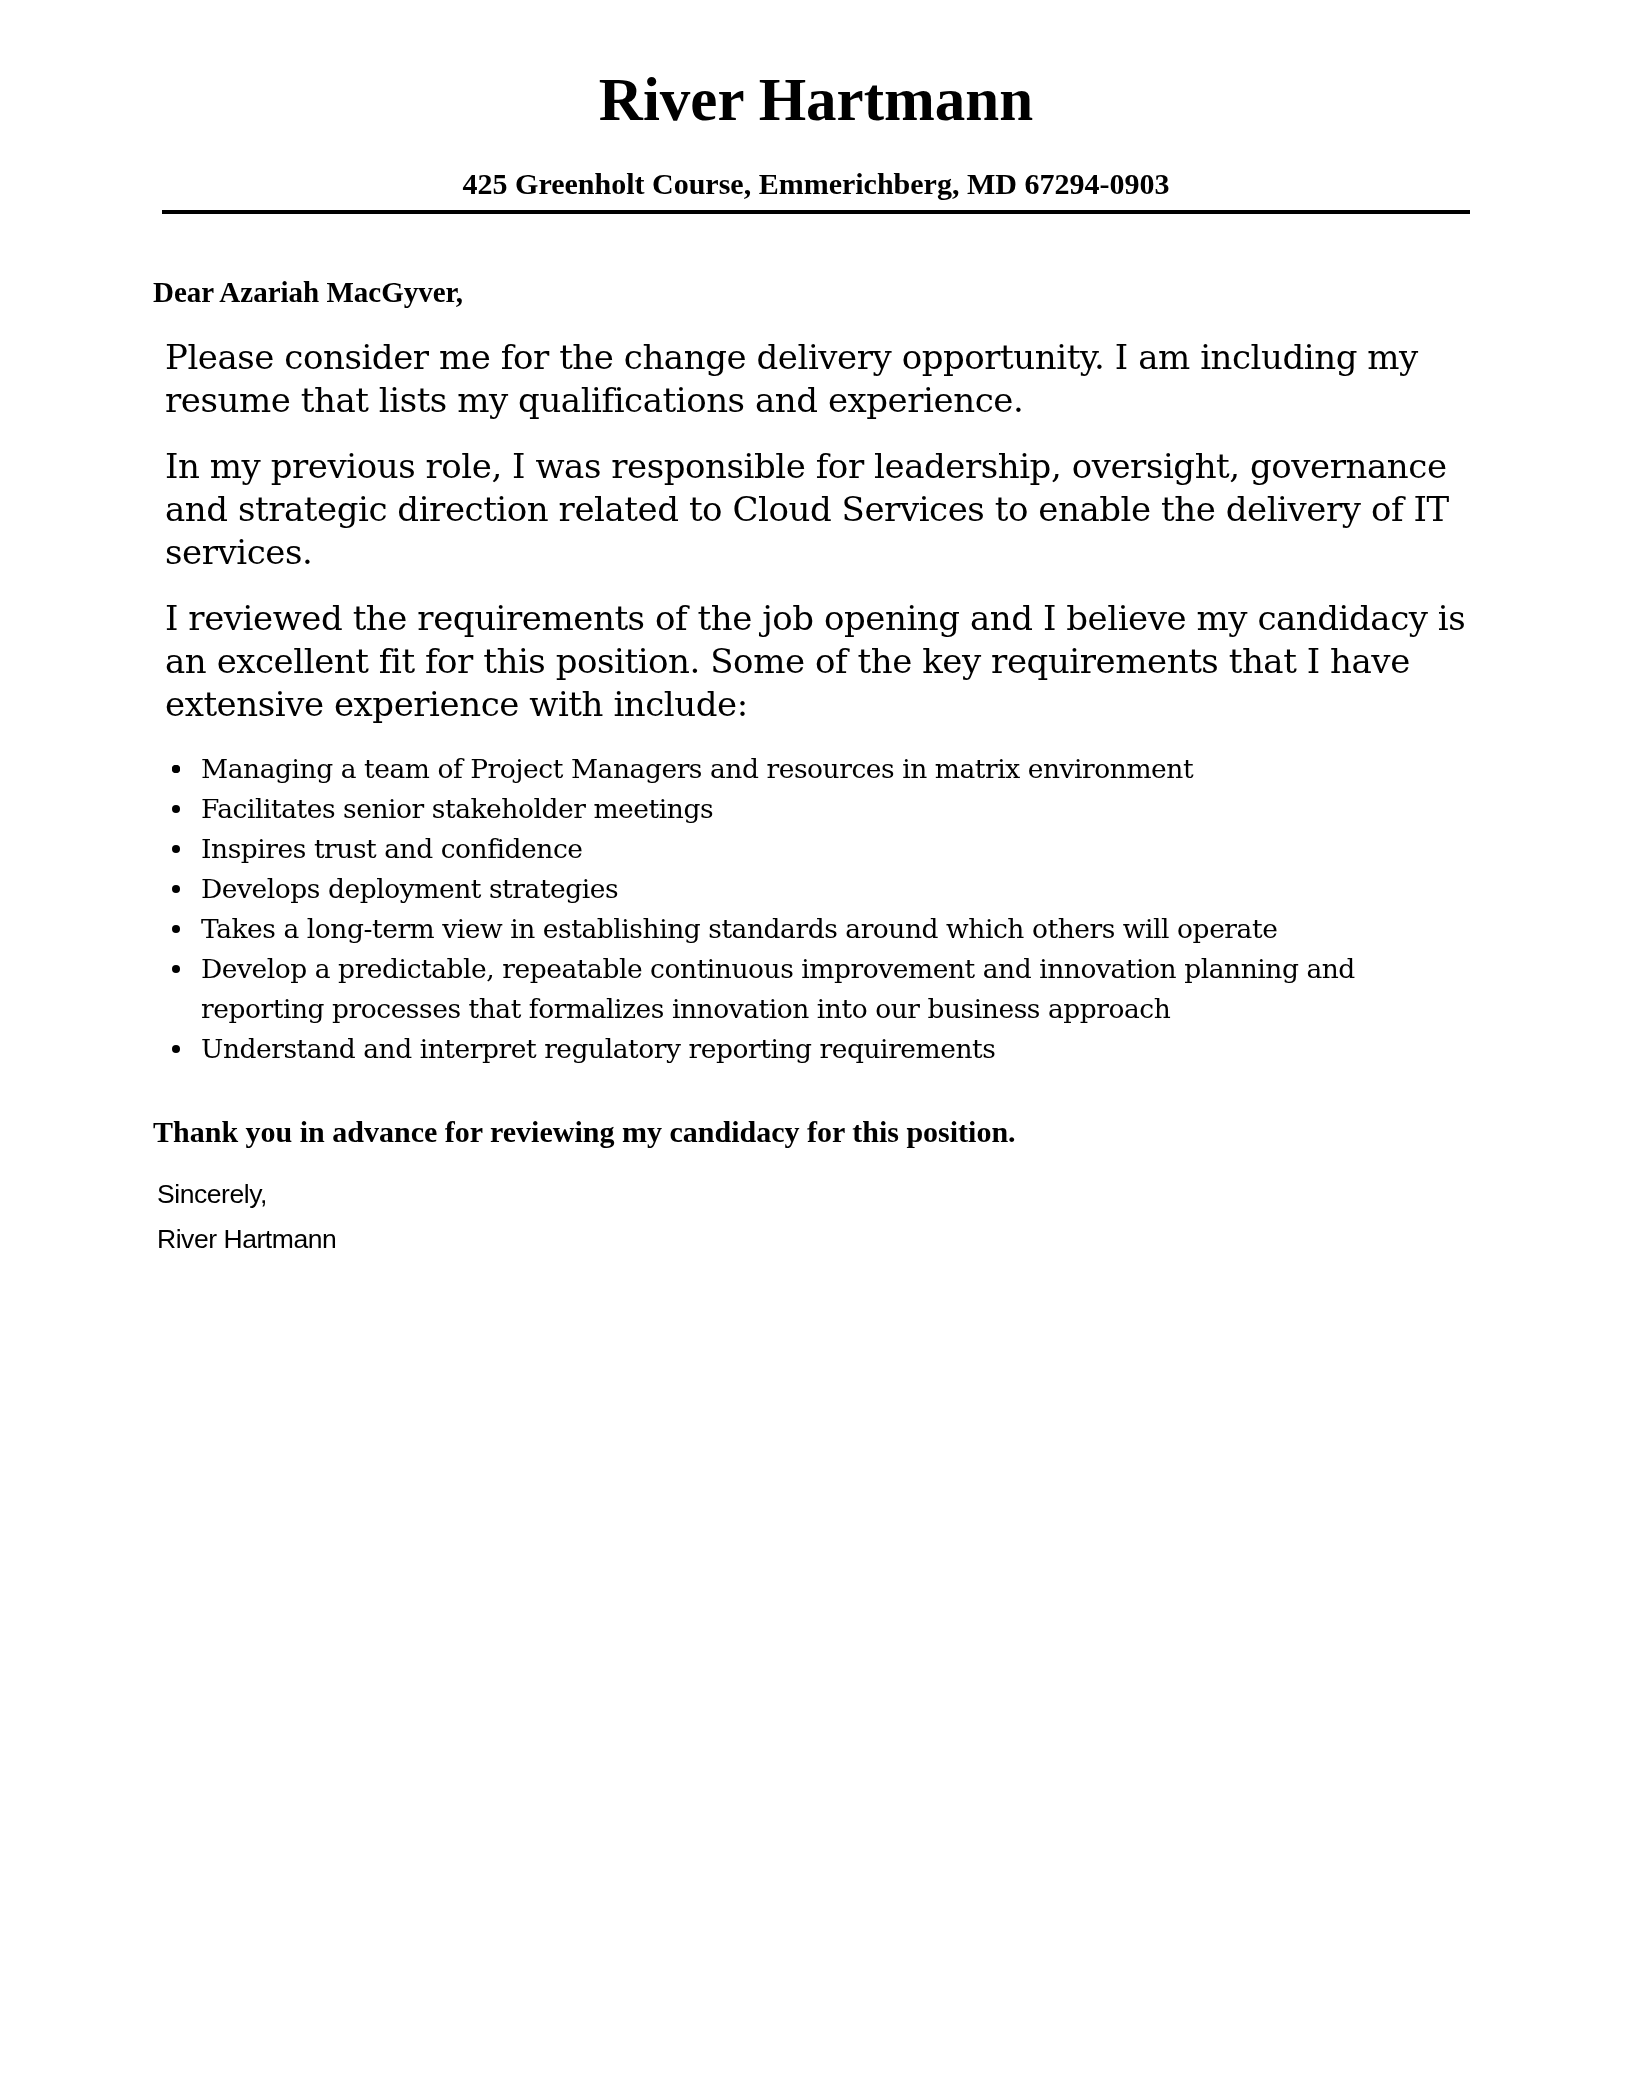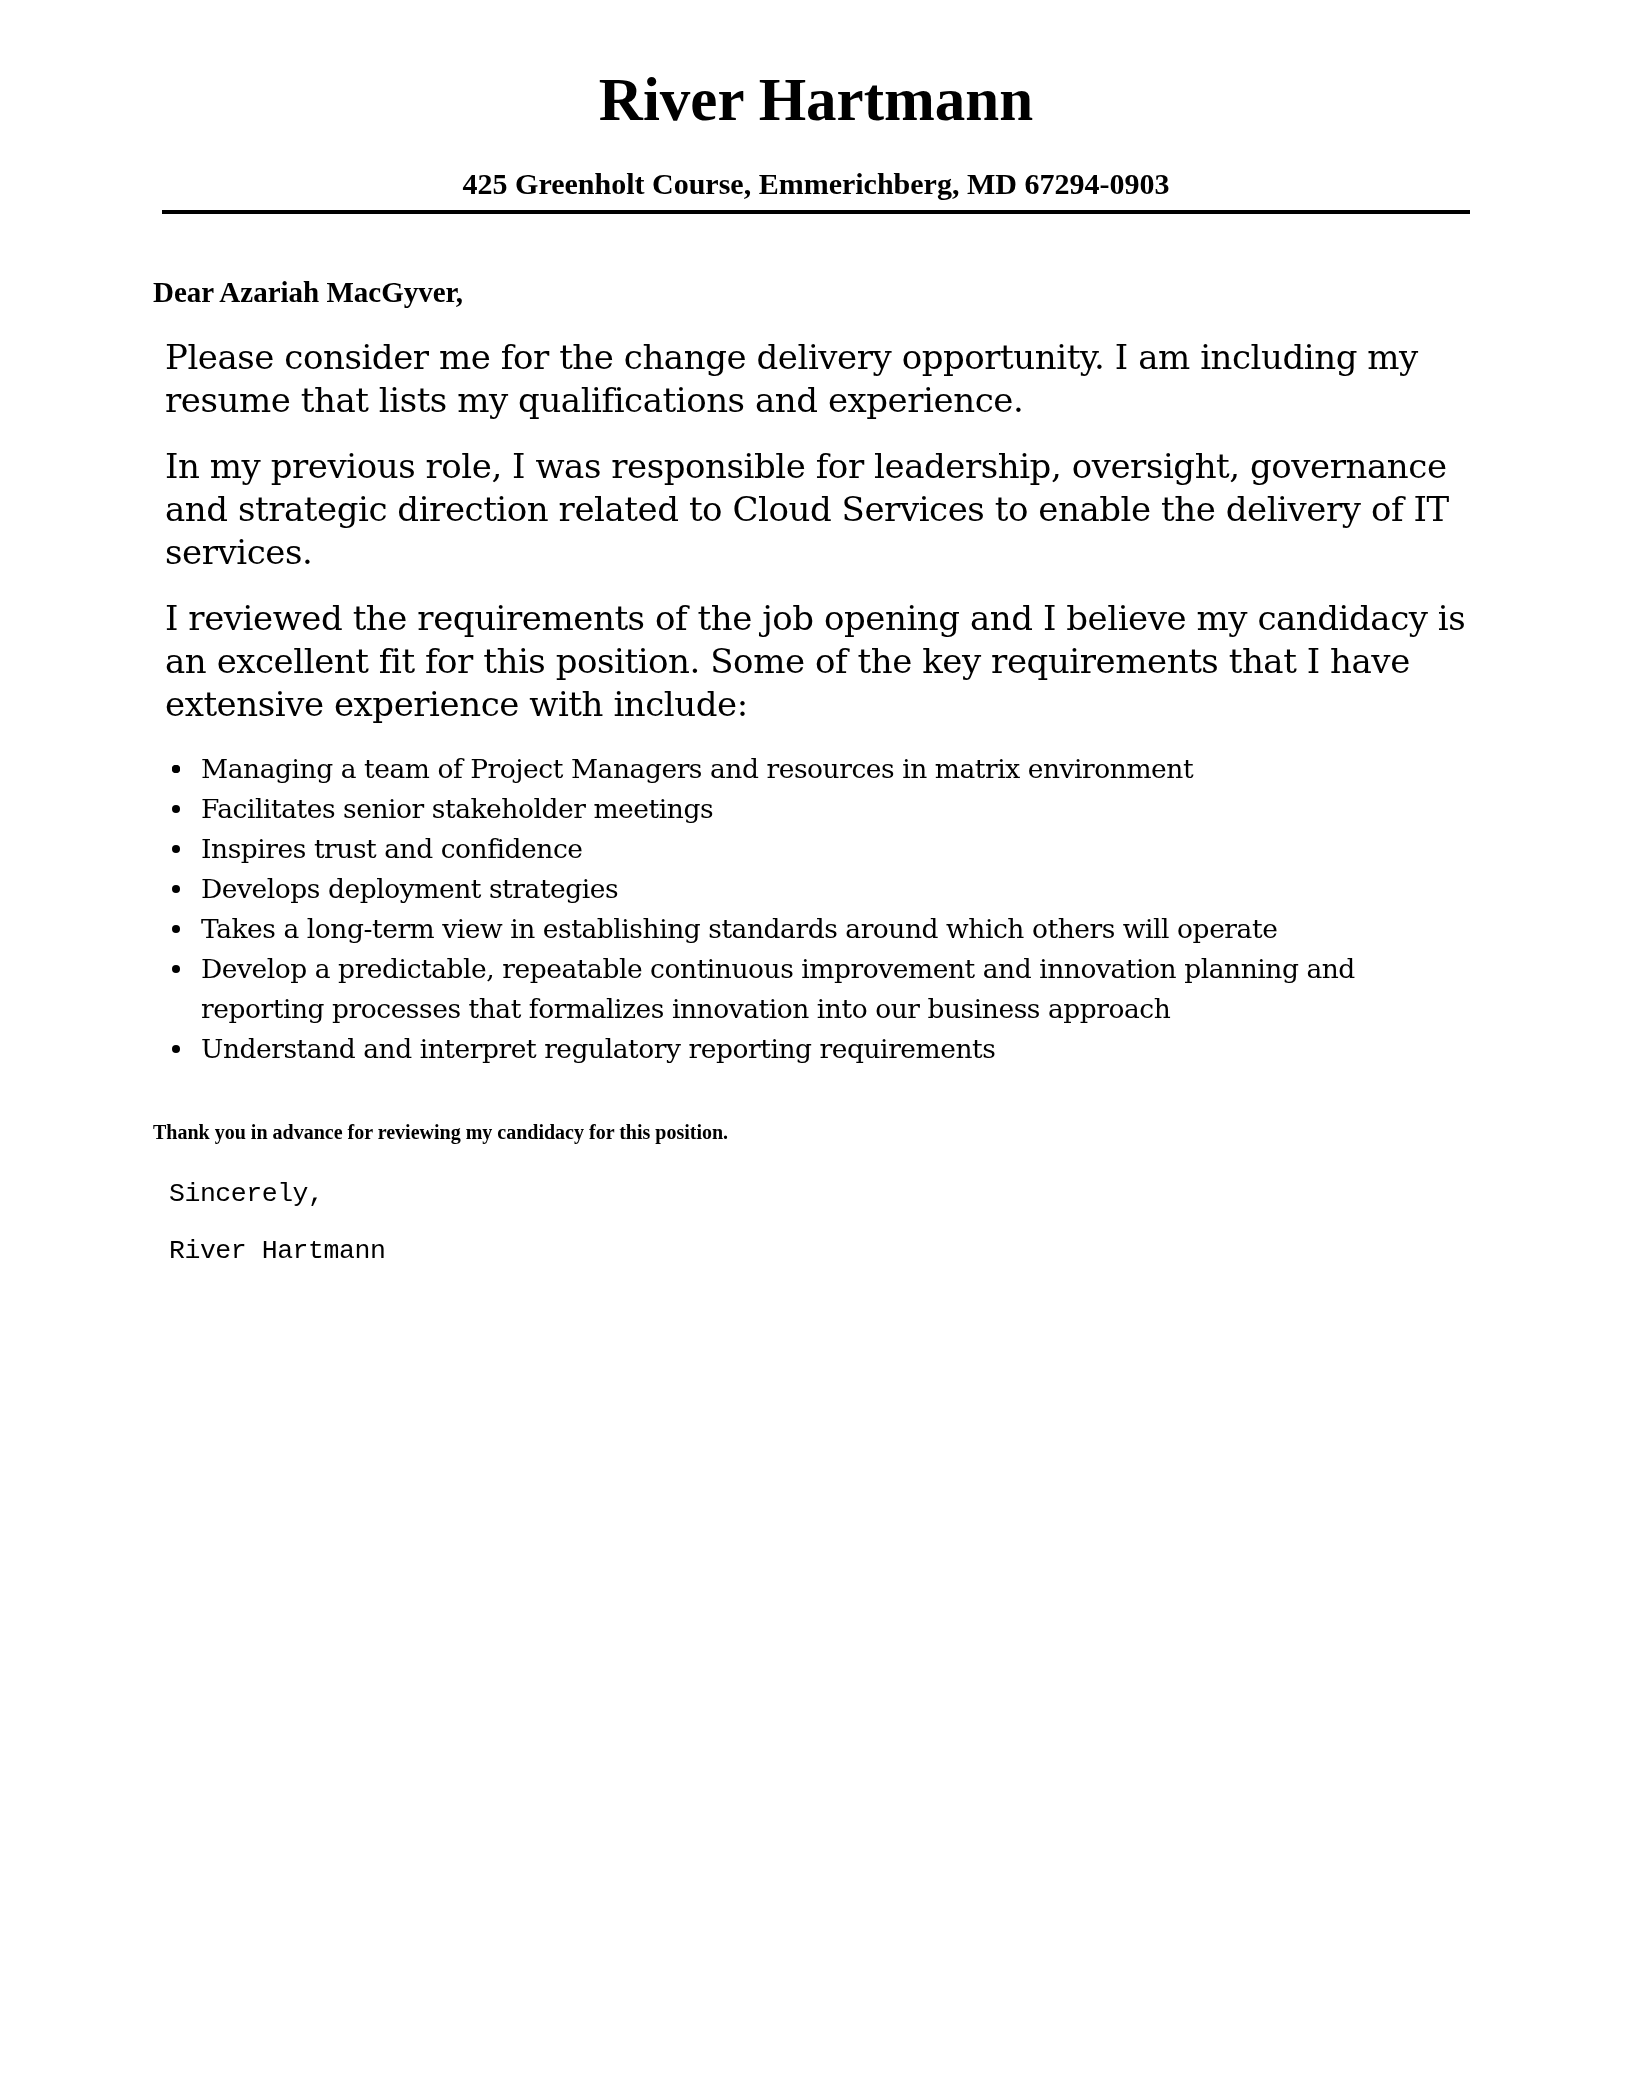--- a/index.html
+++ b/index.html
@@ -98,30 +98,30 @@
       left: -29px;
       top: 16px;
       width: 8px;
       height: 8px;
       border-radius: 50%;
       background: #000000;
     }
     .closing {
       font-family: "Liberation Serif", serif;
       font-weight: bold;
-      font-size: 20px;
+      font-size: 30px;
       line-height: 40px;
       margin: 43px 0 22px 0;
     }
     .signoff {
-      font-family: Liberation Mono, monospace;
+      font-family: Liberation Sans, sans-serif;
       font-size: 26.5px;
       line-height: 41px;
       letter-spacing: -0.45px;
-      margin: 16px;
+      margin: 4px;
     }
   </style>
 </head>
 <body>
 
 <div class="page">
   <div class="header">
     <h1 class="name">River Hartmann</h1>
     <div class="address">425 Greenholt Course, Emmerichberg, MD 67294-0903</div>
     <div class="rule"></div>

